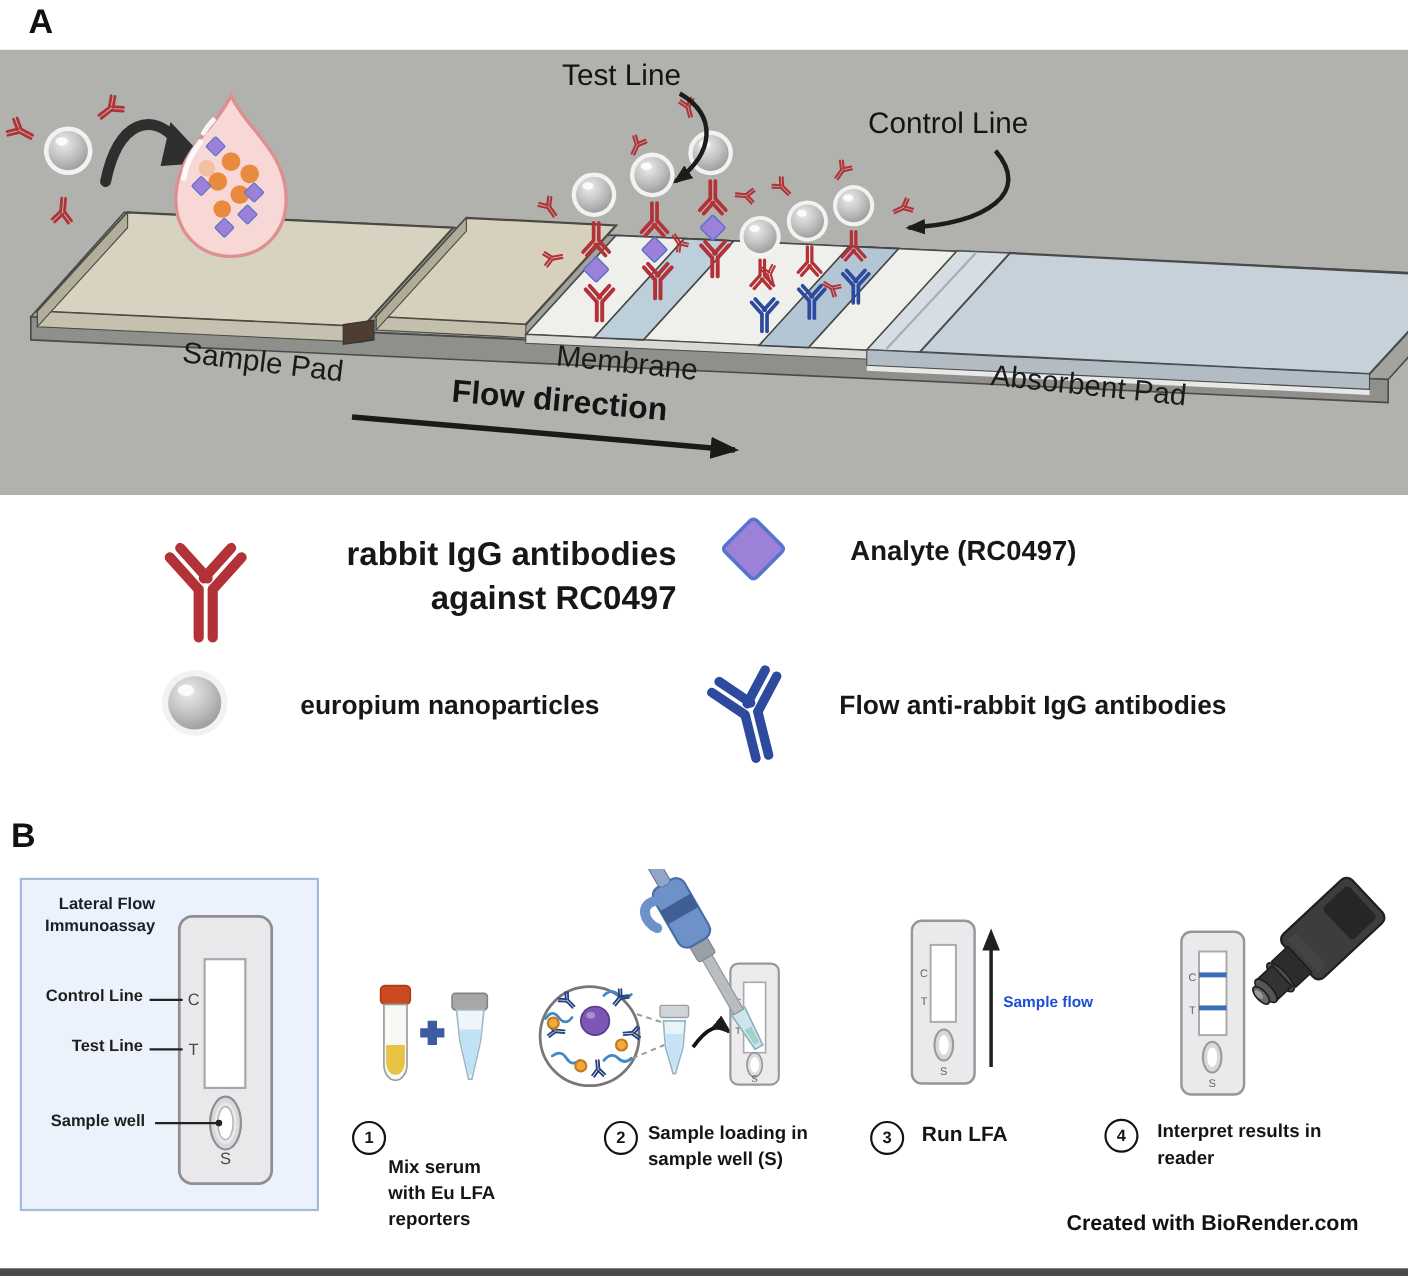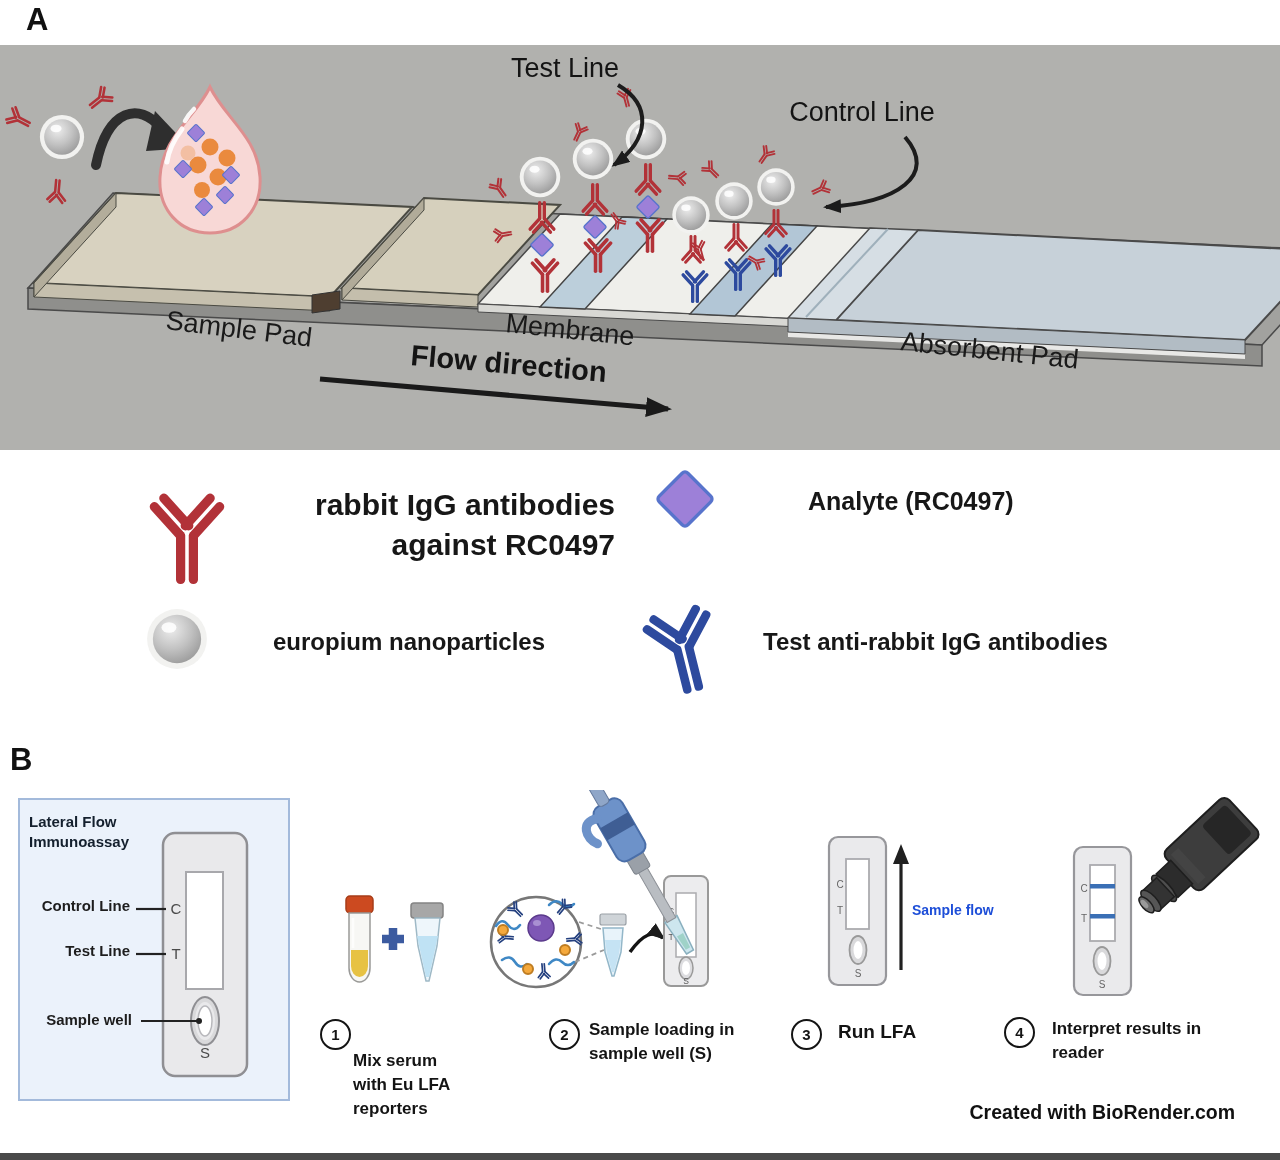--- a/index.html
+++ b/index.html
@@ -2,21 +2,21 @@
 <html><head>
 <meta charset="utf-8">
 <style>
   html,body{margin:0;padding:0;background:#fff;}
   .page{position:relative;width:1280px;height:1160px;background:#ffffff;
         font-family:"Liberation Sans",sans-serif;overflow:hidden;color:#161616;}
   .abs{position:absolute;}
   .panel-label{font-size:31px;font-weight:700;color:#111;}
   .legend-text{font-weight:700;color:#171717;}
   .lt1{font-size:30px;line-height:1.32;text-align:right;}
-  .lt2{font-size:25px;margin-left:35px;}
+  .lt2{font-size:25px;}
   .lt3{font-size:24px;}
   .bluebox{background:#ebf2fb;border:2px solid #a3badb;}
   .boxtitle{font-size:15px;font-weight:700;line-height:1.3;color:#14202e;}
   .leader{font-size:15px;font-weight:600;color:#1d1d1d;text-align:right;}
   .stepnum{width:27px;height:27px;border:2.5px solid #141414;border-radius:50%;
            display:flex;align-items:center;justify-content:center;
            font-size:15px;font-weight:600;color:#141414;background:#fff;}
   .steplabel{font-size:17px;font-weight:700;line-height:1.42;color:#141414;}
   .runlfa{font-size:19px;font-weight:700;color:#141414;}
   .sampleflow{font-size:14px;font-weight:600;color:#1d4ed8;}
@@ -198,26 +198,26 @@
   <div class="abs legend-text lt2" style="left:773px;top:487px;">Analyte (RC0497)</div>
 
   <svg class="abs" style="left:145px;top:606px;" width="64" height="66" viewBox="0 0 64 66">
     <use href="#sph" transform="translate(32,33) scale(1.15)"></use>
   </svg>
   <div class="abs legend-text lt3" style="left:273px;top:628px;">europium nanoparticles</div>
 
   <svg class="abs" style="left:642px;top:592px;" width="104" height="110" viewBox="0 0 104 110">
     <use href="#ab" fill="#2d4a9e" transform="translate(52,100) rotate(-14) scale(2.05)"></use>
   </svg>
-  <div class="abs legend-text lt3" style="left:763px;top:628px;">Test anti-rabbit IgG antibodies</div>
+  <div class="abs legend-text lt3" style="left:763px;top:628px;">Flow anti-rabbit IgG antibodies</div>
 
   <div class="abs panel-label" style="left:10px;top:742px;">B</div>
 
   <div class="abs bluebox" style="left:18px;top:798px;width:268px;height:299px;"></div>
-  <div class="abs boxtitle" style="left:29px;top:812px;width:112px;">Lateral Flow Immunoassay</div>
+  <div class="abs boxtitle" style="left:29px;top:812px;width:112px;text-align:right;">Lateral Flow Immunoassay</div>
   <div class="abs leader" style="left:30px;top:897px;width:100px;">Control Line</div>
   <div class="abs leader" style="left:30px;top:942px;width:100px;">Test Line</div>
   <div class="abs leader" style="left:28px;top:1011px;width:104px;">Sample well</div>
 
   <svg class="abs" style="left:0;top:790px;" width="1280" height="320" viewBox="0 790 1280 320">
 
     <g>
       <rect x="163" y="833" width="84" height="243" rx="12" fill="#e9e9eb" stroke="#8f8f93" stroke-width="2.5"></rect>
       <rect x="186" y="872" width="37" height="117" fill="#ffffff" stroke="#a8a8ac" stroke-width="2"></rect>
       <text x="176" y="914" font-size="15" fill="#4a4a4a" text-anchor="middle">C</text>

